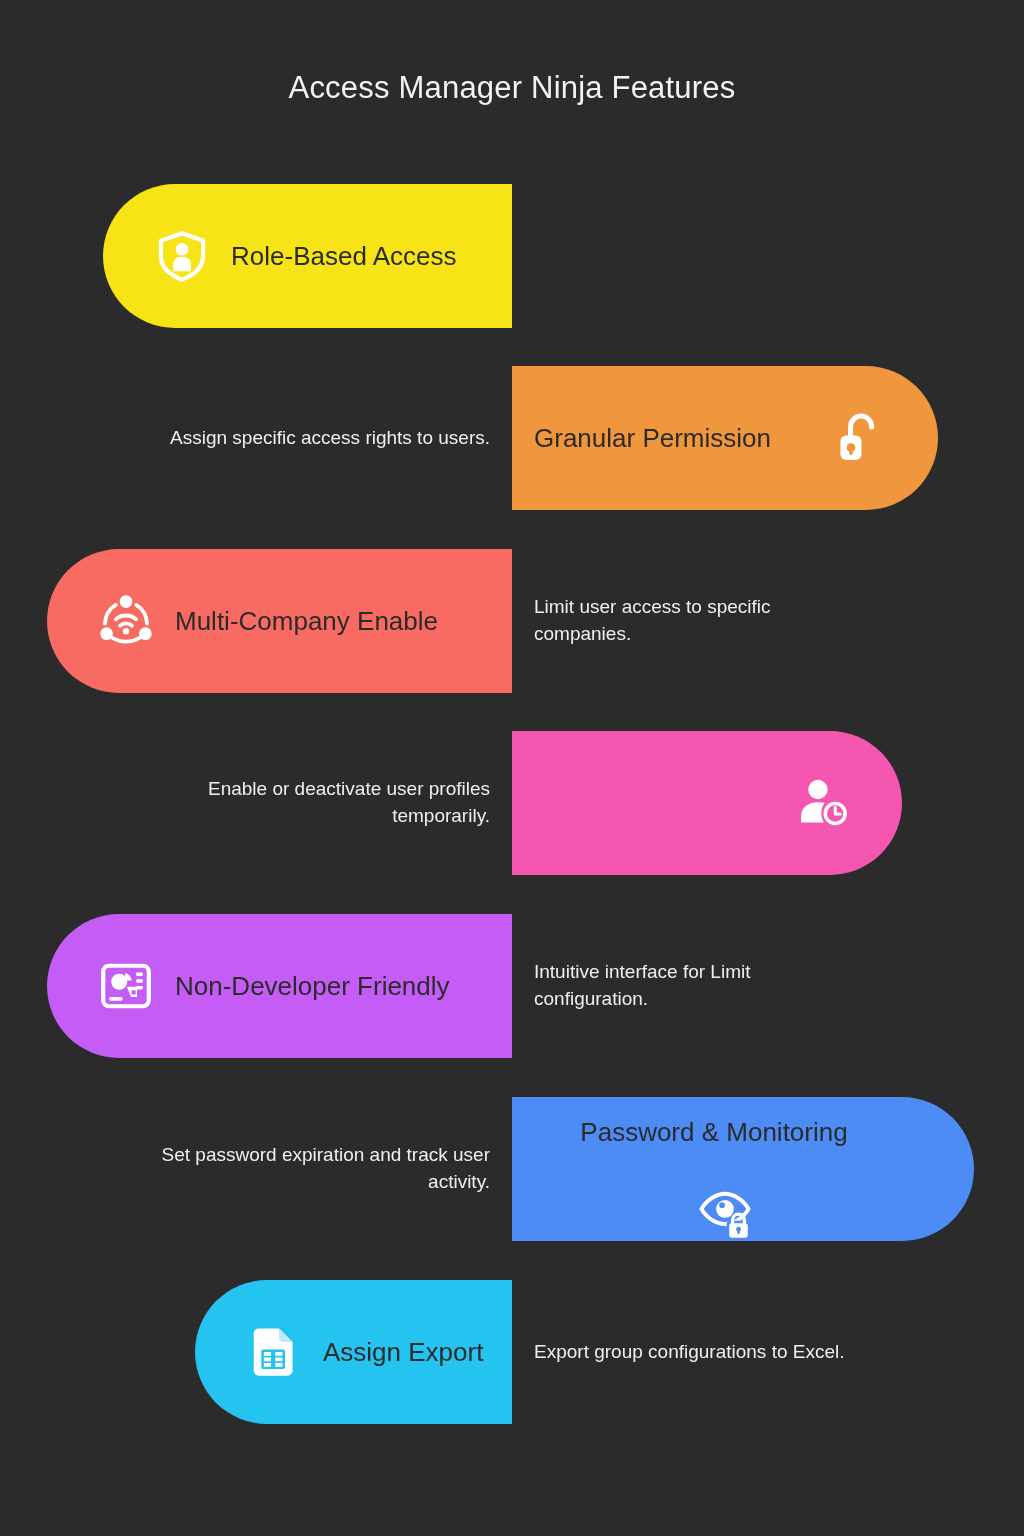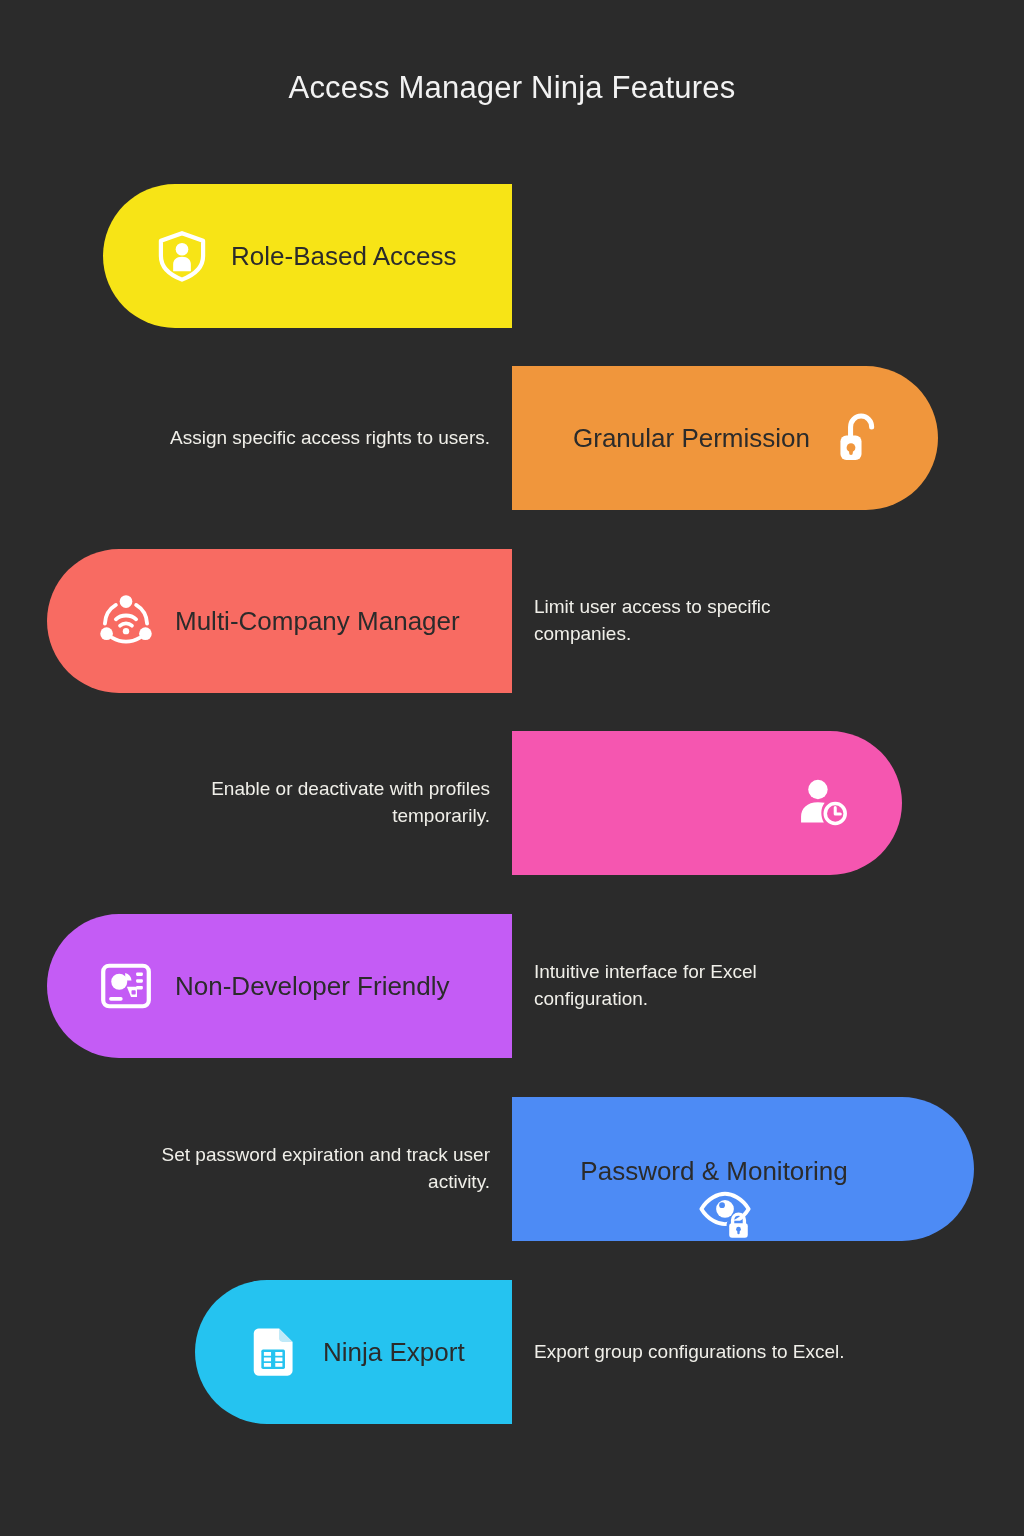--- a/index.html
+++ b/index.html
@@ -53,20 +53,21 @@
     justify-content: flex-start;
     padding-left: 52px;
     padding-right: 16px;
   }
   .pill.right {
     border-top-right-radius: 72px;
     border-bottom-right-radius: 72px;
     justify-content: flex-end;
     padding-right: 52px;
     padding-left: 16px;
+    gap: 39px;
   }
   .pill-label {
     font-size: 26px;
     font-weight: 400;
     color: #2b2b2b;
     white-space: nowrap;
   }
   .pill.left .pill-label { margin-left: 22px; }
   .pill.right .pill-label { margin-right: 22px; }
 
@@ -145,58 +146,58 @@
           <path d="M44 13 C51.5 17.5 56.5 25.5 57 35" fill="none" stroke="#ffffff" stroke-width="4.5" stroke-linecap="round"></path>
           <path d="M16 52 C21 55 26 56.5 32 56.5 C38 56.5 43 55 48 52" fill="none" stroke="#ffffff" stroke-width="4.5" stroke-linecap="round"></path>
           <circle cx="32" cy="9" r="7.5" fill="#ffffff"></circle>
           <circle cx="9" cy="47" r="7.5" fill="#ffffff"></circle>
           <circle cx="55" cy="47" r="7.5" fill="#ffffff"></circle>
           <path d="M20 30 C26.5 24 37.5 24 44 30" fill="none" stroke="#ffffff" stroke-width="4.5" stroke-linecap="round"></path>
           <path d="M25 37.5 C29 34 35 34 39 37.5" fill="none" stroke="#ffffff" stroke-width="4.5" stroke-linecap="round"></path>
           <circle cx="32" cy="44" r="3.8" fill="#ffffff"></circle>
         </svg>
       </span>
-      <span class="pill-label">Multi-Company Manager</span>
+      <span class="pill-label">Multi-Company Enable</span>
     </div>
     <div class="desc on-right">Limit user access to specific companies.</div>
   </div>
 
   <div class="row" style="top:731px;">
     <div class="pill right" style="left:512px; width:390px; background:#F556B0;">
       <span class="pill-icon">
         <svg viewBox="0 0 64 64" width="54" height="54" aria-hidden="true">
           <circle cx="26" cy="16" r="11.5" fill="#ffffff"></circle>
           <path d="M26 31 C13 31 6 38.5 6 48 V55 H33 C31 51.5 30 47.5 30 43.5 C30 39 31.5 34.8 34 31.6 C31.6 31.2 28.9 31 26 31 Z" fill="#ffffff"></path>
           <circle cx="46.5" cy="44.5" r="14" fill="#F556B0"></circle>
           <circle cx="46.5" cy="44.5" r="11.8" fill="none" stroke="#ffffff" stroke-width="4.2"></circle>
           <path d="M46.5 37.5 V45 H52.5" fill="none" stroke="#ffffff" stroke-width="3.6" stroke-linecap="round" stroke-linejoin="round"></path>
         </svg>
       </span>
     </div>
-    <div class="desc on-left">Enable or deactivate with profiles temporarily.</div>
+    <div class="desc on-left">Enable or deactivate user profiles temporarily.</div>
   </div>
 
   <div class="row" style="top:914px;padding-left:8px;">
     <div class="pill left" style="left:47px; width:465px; background:#C45CF5;">
       <span class="pill-icon">
         <svg viewBox="0 0 64 64" width="54" height="54" aria-hidden="true">
           <rect x="5" y="8" width="54" height="48" rx="7" fill="none" stroke="#ffffff" stroke-width="5"></rect>
           <circle cx="24" cy="27" r="9.5" fill="#ffffff"></circle>
           <path d="M31 16.5 A10 10 0 0 1 38.5 25.5 L31 25.5 Z" fill="#ffffff"></path>
           <rect x="44" y="16" width="8" height="4" rx="1.2" fill="#ffffff"></rect>
           <rect x="44" y="24" width="8" height="4" rx="1.2" fill="#ffffff"></rect>
           <rect x="44" y="32" width="8" height="4" rx="1.2" fill="#ffffff"></rect>
           <path d="M33 33 L45 33 L45 45 L38 45 Z" fill="#ffffff"></path>
           <rect x="38.5" y="37" width="5" height="5" rx="1" fill="#C45CF5"></rect>
           <rect x="12" y="45" width="16" height="4.5" rx="2" fill="#ffffff"></rect>
         </svg>
       </span>
       <span class="pill-label">Non-Developer Friendly</span>
     </div>
-    <div class="desc on-right">Intuitive interface for Excel configuration.</div>
+    <div class="desc on-right">Intuitive interface for Limit configuration.</div>
   </div>
 
   <div class="row" style="top:1097px;">
     <div class="pill right" style="left:512px; width:462px; background:#4D8BF5;flex-direction:column;">
       <span class="pill-label">Password &amp; Monitoring</span>
       <span class="pill-icon">
         <svg viewBox="0 0 64 64" width="54" height="54" aria-hidden="true">
           <path d="M4 26 C12 13 24 8 32 8 C40 8 52 13 60 26 C52 39 40 44 32 44 C24 44 12 39 4 26 Z" fill="none" stroke="#ffffff" stroke-width="4.6" stroke-linejoin="round"></path>
           <circle cx="32" cy="26" r="10.5" fill="#ffffff"></circle>
           <circle cx="28.5" cy="21.5" r="3.4" fill="#4D8BF5"></circle>
@@ -219,18 +220,18 @@
           <path d="M38 4 L54 20 H42 C39.8 20 38 18.2 38 16 Z" fill="#bfe9f8"></path>
           <rect x="17" y="29" width="28" height="23" rx="2" fill="#25C3F0"></rect>
           <rect x="20" y="32" width="8.5" height="4.5" fill="#ffffff"></rect>
           <rect x="33.5" y="32" width="8.5" height="4.5" fill="#ffffff"></rect>
           <rect x="20" y="38.5" width="8.5" height="4.5" fill="#ffffff"></rect>
           <rect x="33.5" y="38.5" width="8.5" height="4.5" fill="#ffffff"></rect>
           <rect x="20" y="45" width="8.5" height="4.5" fill="#ffffff"></rect>
           <rect x="33.5" y="45" width="8.5" height="4.5" fill="#ffffff"></rect>
         </svg>
       </span>
-      <span class="pill-label">Ninja Export</span>
+      <span class="pill-label">Assign Export</span>
     </div>
     <div class="desc on-right">Export group configurations to Excel.</div>
   </div>
 
 </div>
 
 </body></html>

